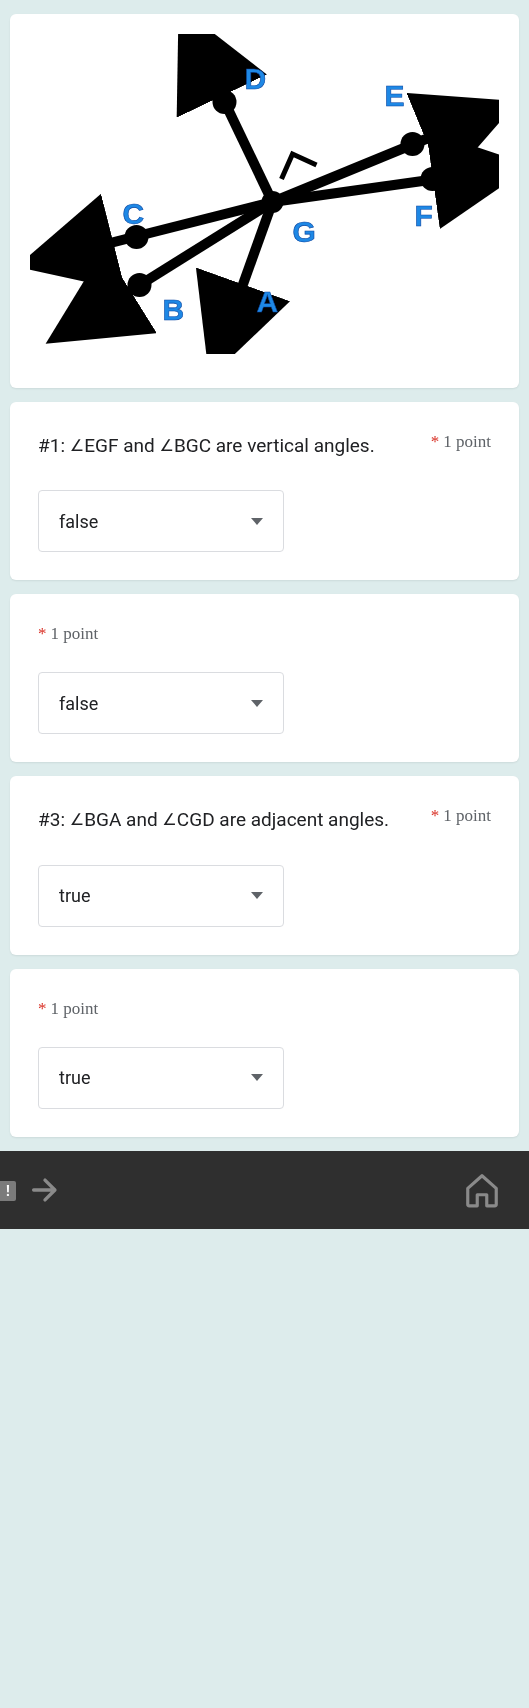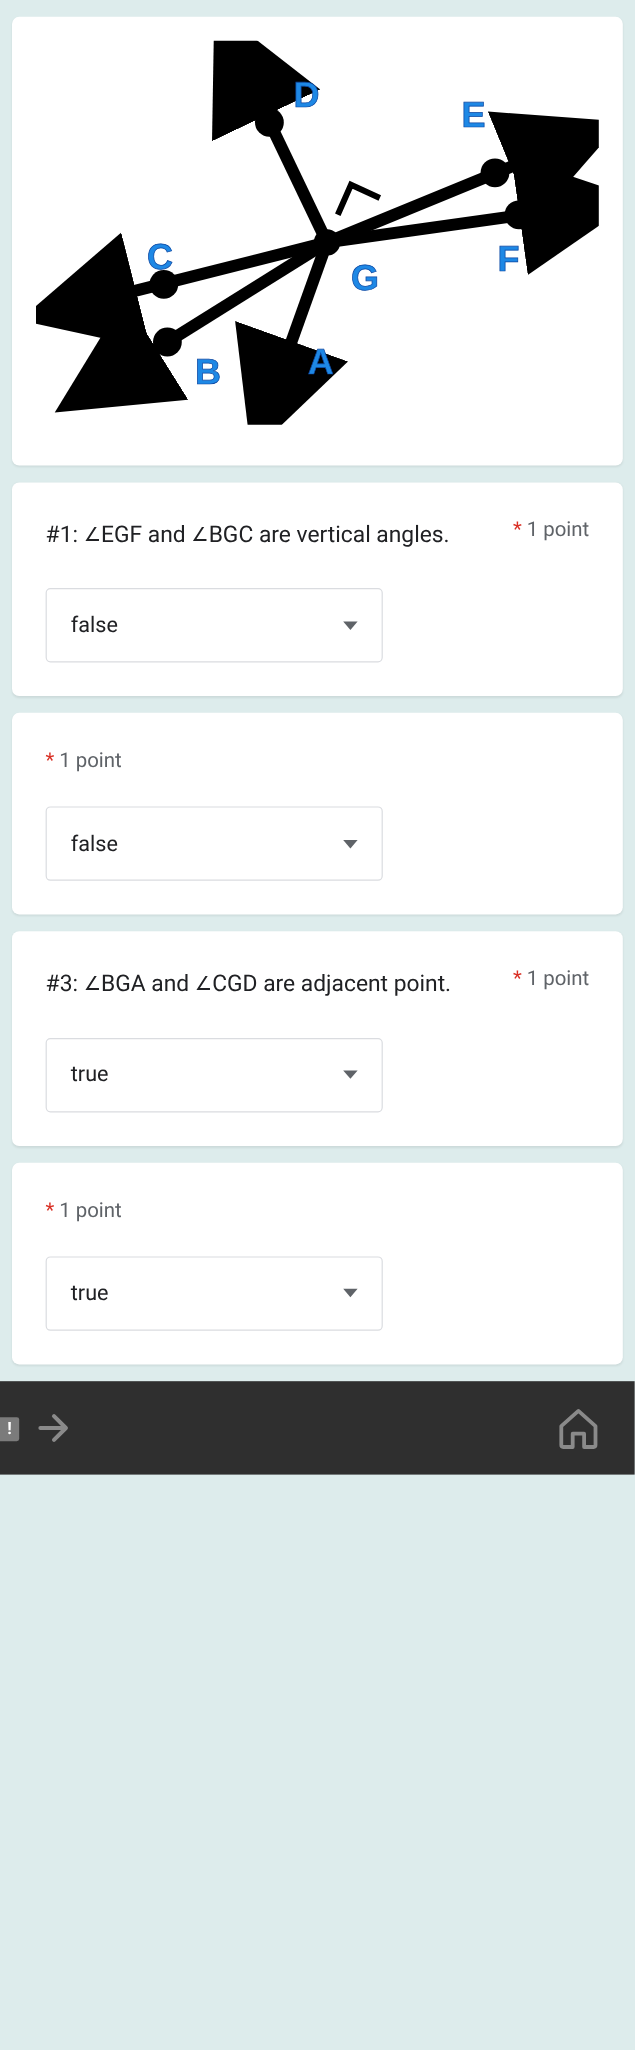--- a/index.html
+++ b/index.html
@@ -29,27 +29,28 @@
     font-size: 19px;
     color: #202124;
     line-height: 1.7;
     flex: 1;
   }
   .points {
     white-space: nowrap;
     font-size: 17px;
     color: #5f6368;
     margin-top: 2px;
+    font-family: Liberation Serif, serif;
   }
   .required { color: #d93025; margin-right: 4px; }
   .dropdown {
     display: flex;
     align-items: center;
     justify-content: space-between;
-    width: 281px;
+    width: 246px;
     height: 62px;
     border: 1px solid #dadce0;
     border-radius: 4px;
     padding: 12px 20px;
     font-size: 18px;
     color: #202124;
     cursor: pointer;
   }
   .caret {
     width: 0; height: 0;
@@ -152,21 +153,21 @@
     </div>
     <div class="dropdown">
       <span>false</span>
       <span class="caret"></span>
     </div>
   </div>
 
   <div class="card">
     <div class="q-head">
       <div class="q-text">
-        <span>#3: </span><span class="angle">∠</span><span>BGA and </span><span class="angle">∠</span><span>CGD are adjacent point.</span>
+        <span>#3: </span><span class="angle">∠</span><span>BGA and </span><span class="angle">∠</span><span>CGD are adjacent angles.</span>
       </div>
       <div class="points"><span class="required">*</span><span>1 point</span></div>
     </div>
     <div class="dropdown">
       <span>true</span>
       <span class="caret"></span>
     </div>
   </div>
 
   <div class="side-wrap">

